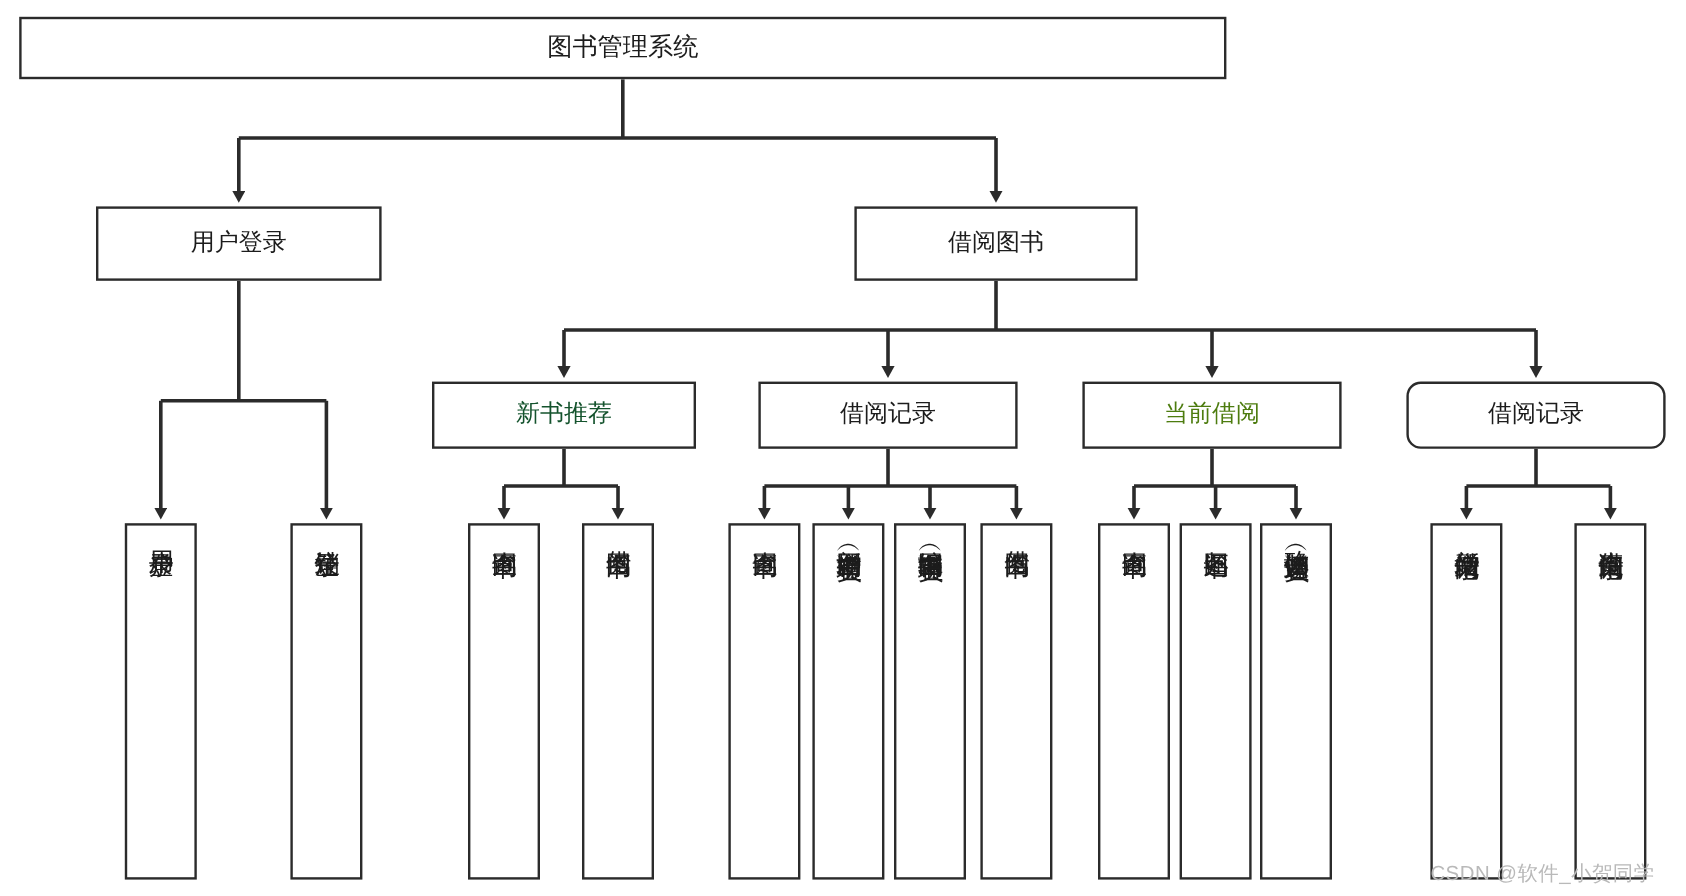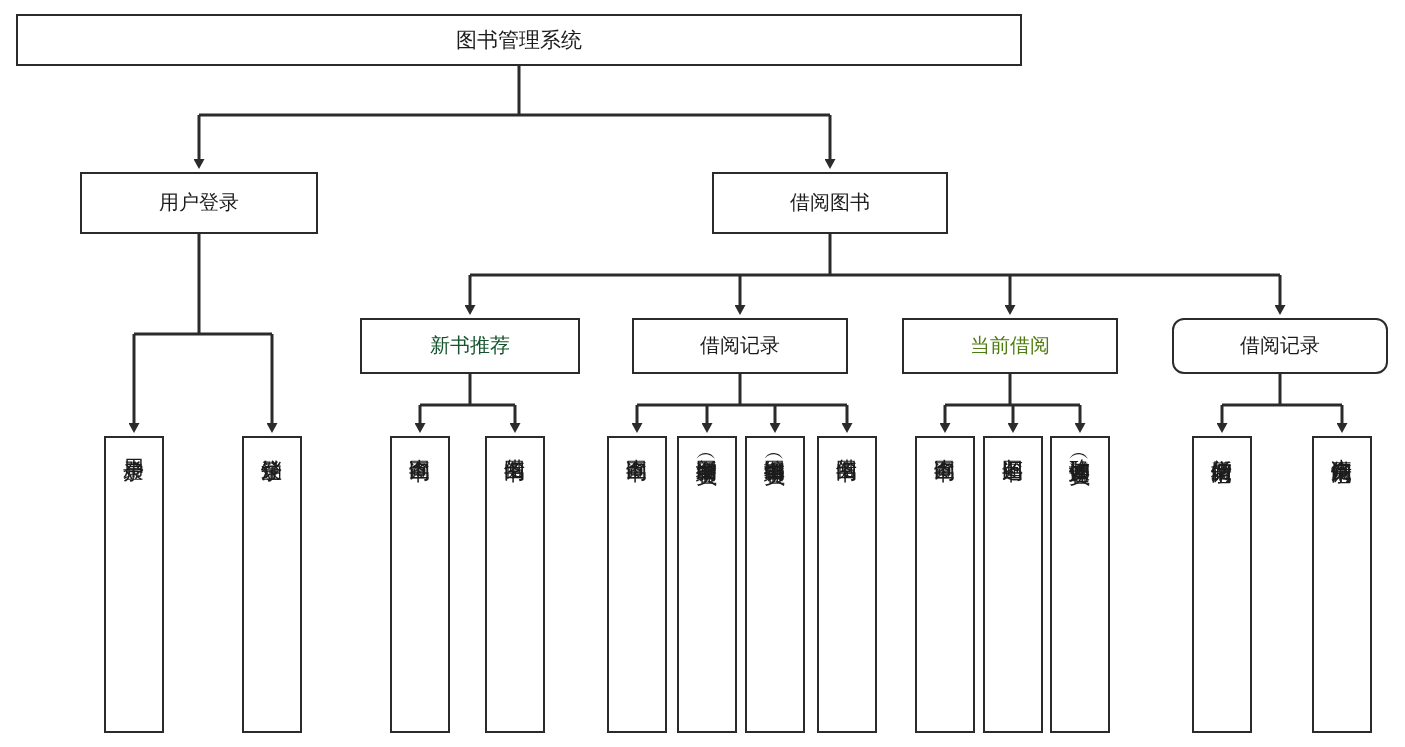--- a/index.html
+++ b/index.html
@@ -187,14 +187,15 @@
   <div class="node leaf" style="left: 1050px; top: 436px; width: 60px; height: 297px; border-color: rgb(43, 43, 43); background: rgb(255, 255, 255);">
     <span class="node-label" style="color: rgb(28, 28, 28);">确认归还（管理员）</span>
   </div>
   <div class="node leaf" style="left: 1192px; top: 436px; width: 60px; height: 297px; border-color: rgb(43, 43, 43); background: rgb(255, 255, 255);">
     <span class="node-label" style="color: rgb(28, 28, 28);">新增借阅记录</span>
   </div>
   <div class="node leaf" style="left: 1312px; top: 436px; width: 60px; height: 297px; border-color: rgb(43, 43, 43); background: rgb(255, 255, 255);">
     <span class="node-label" style="color: rgb(28, 28, 28);">查询借阅记录</span>
   </div>
 
+  <div class="watermark" style="left: 1192px; top: 716px; color: rgb(185, 185, 185);">CSDN @软件_小贺同学</div>
 
 </div>
 
 </body></html>

